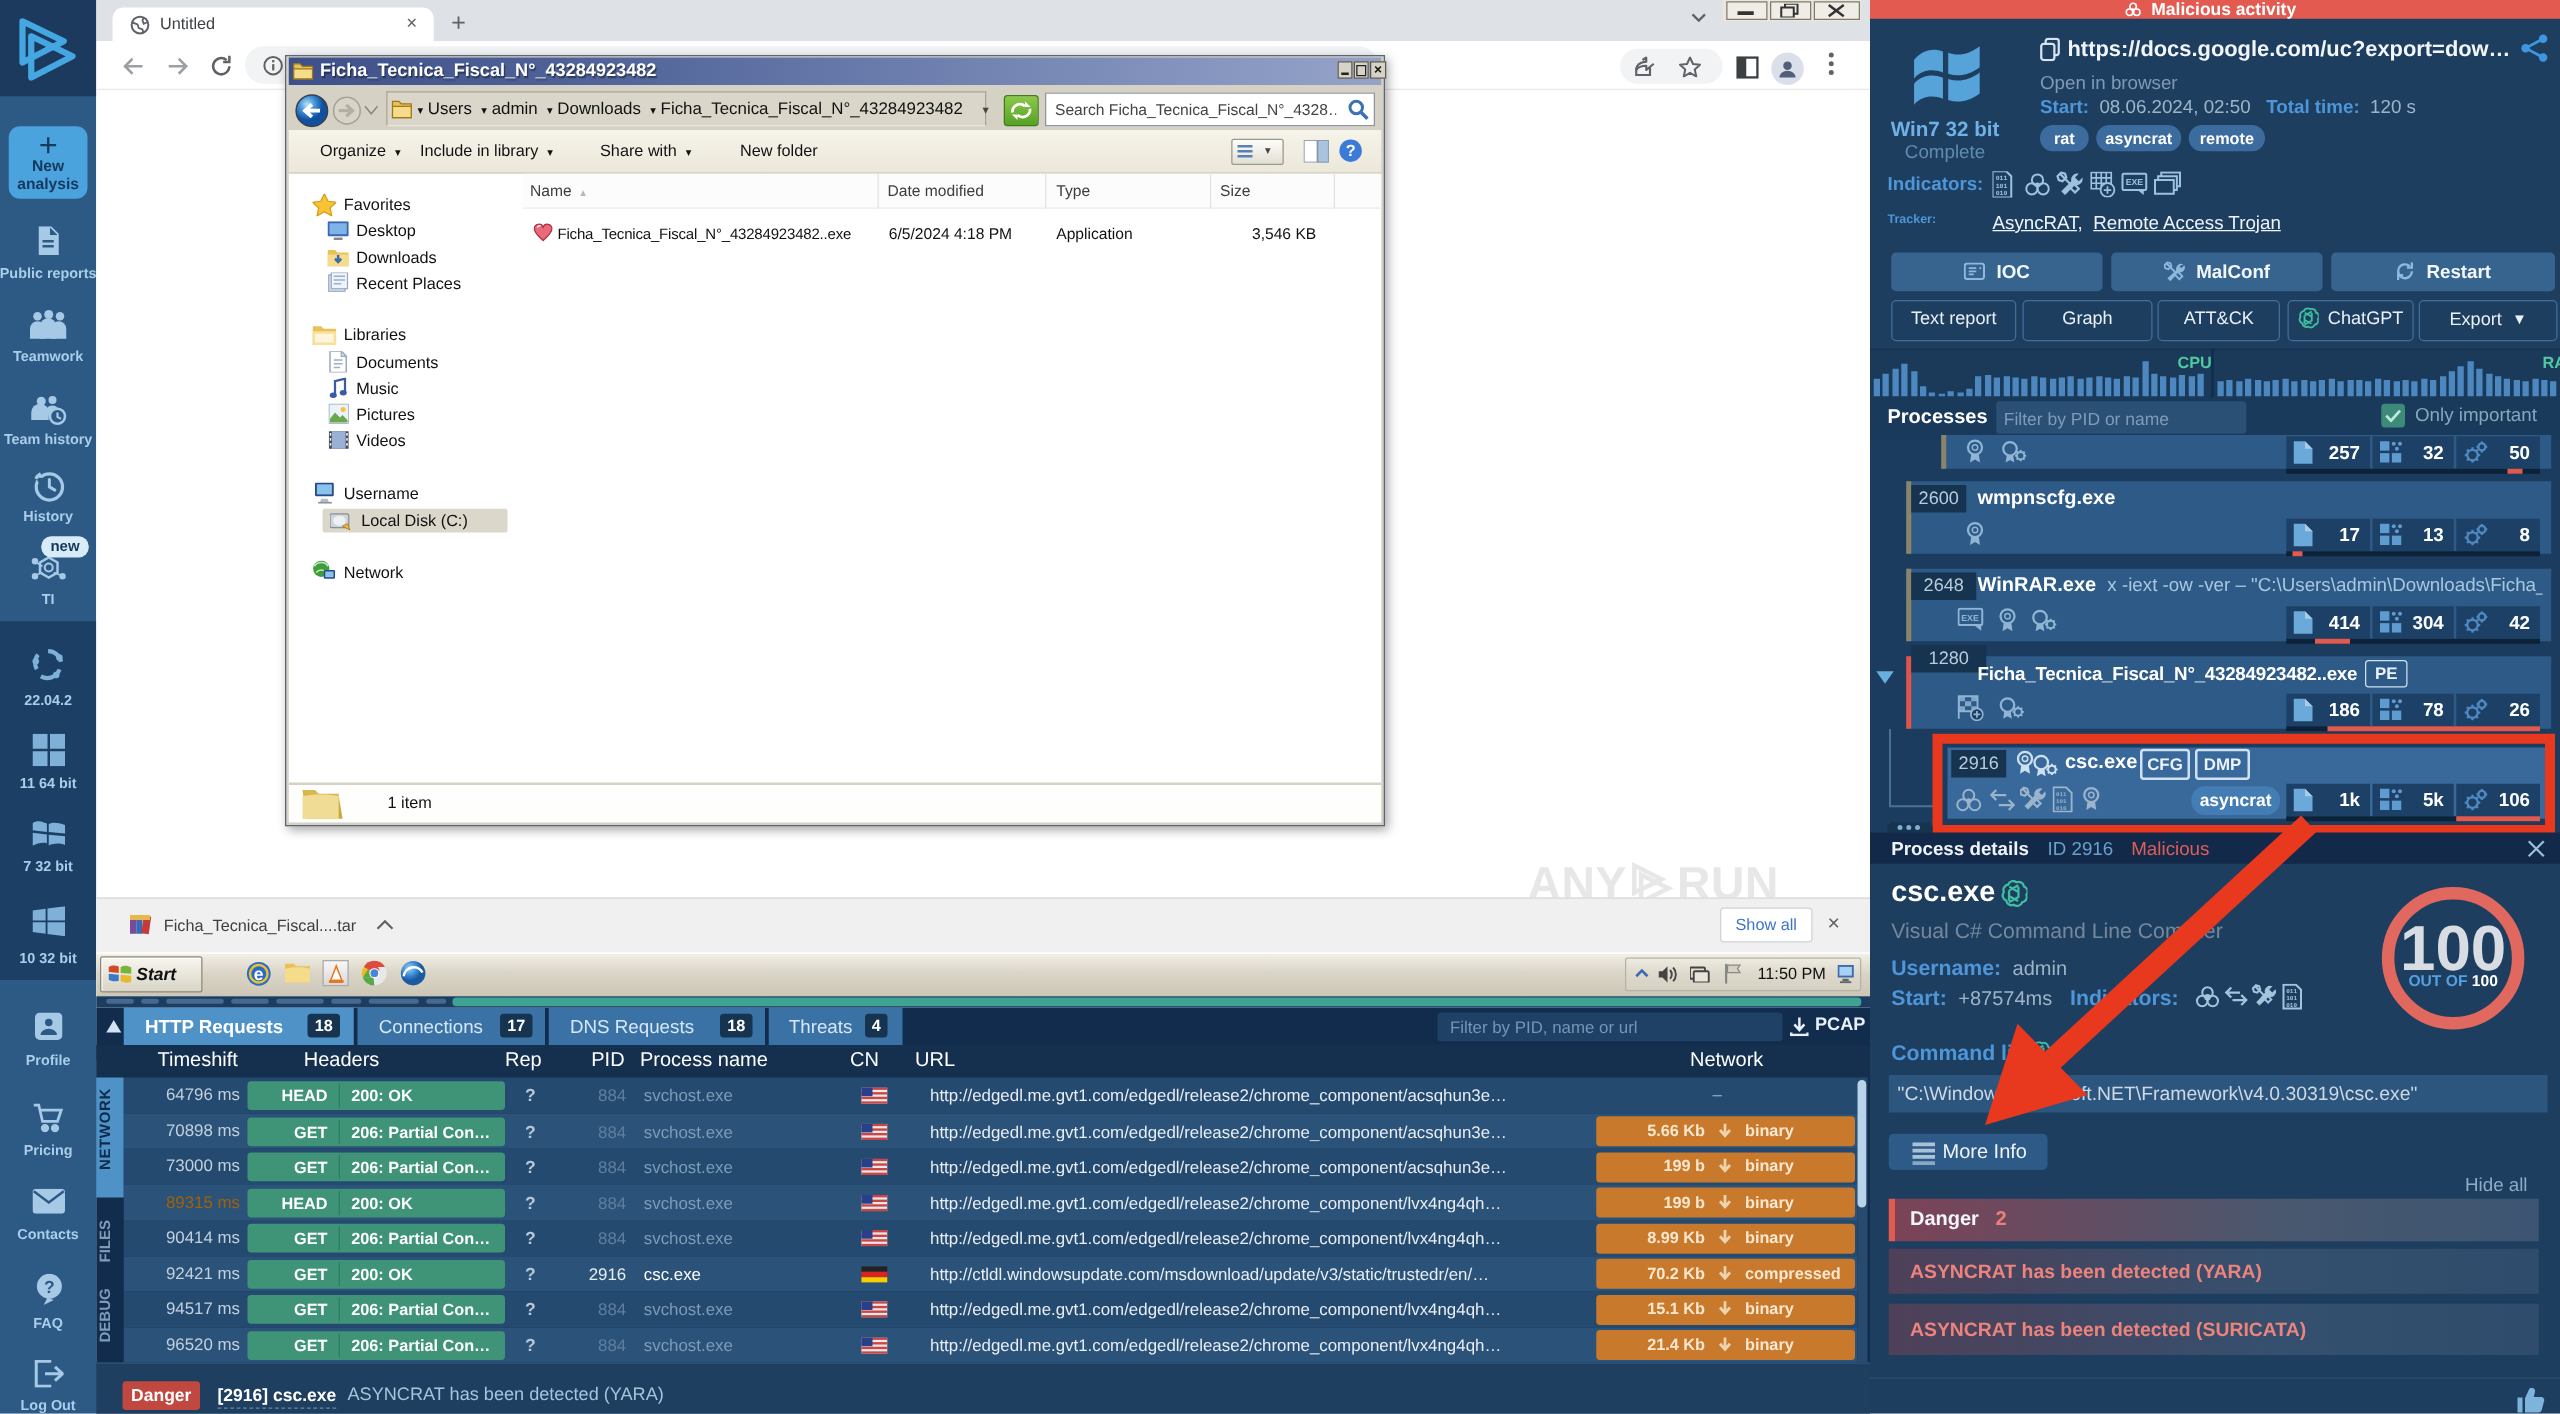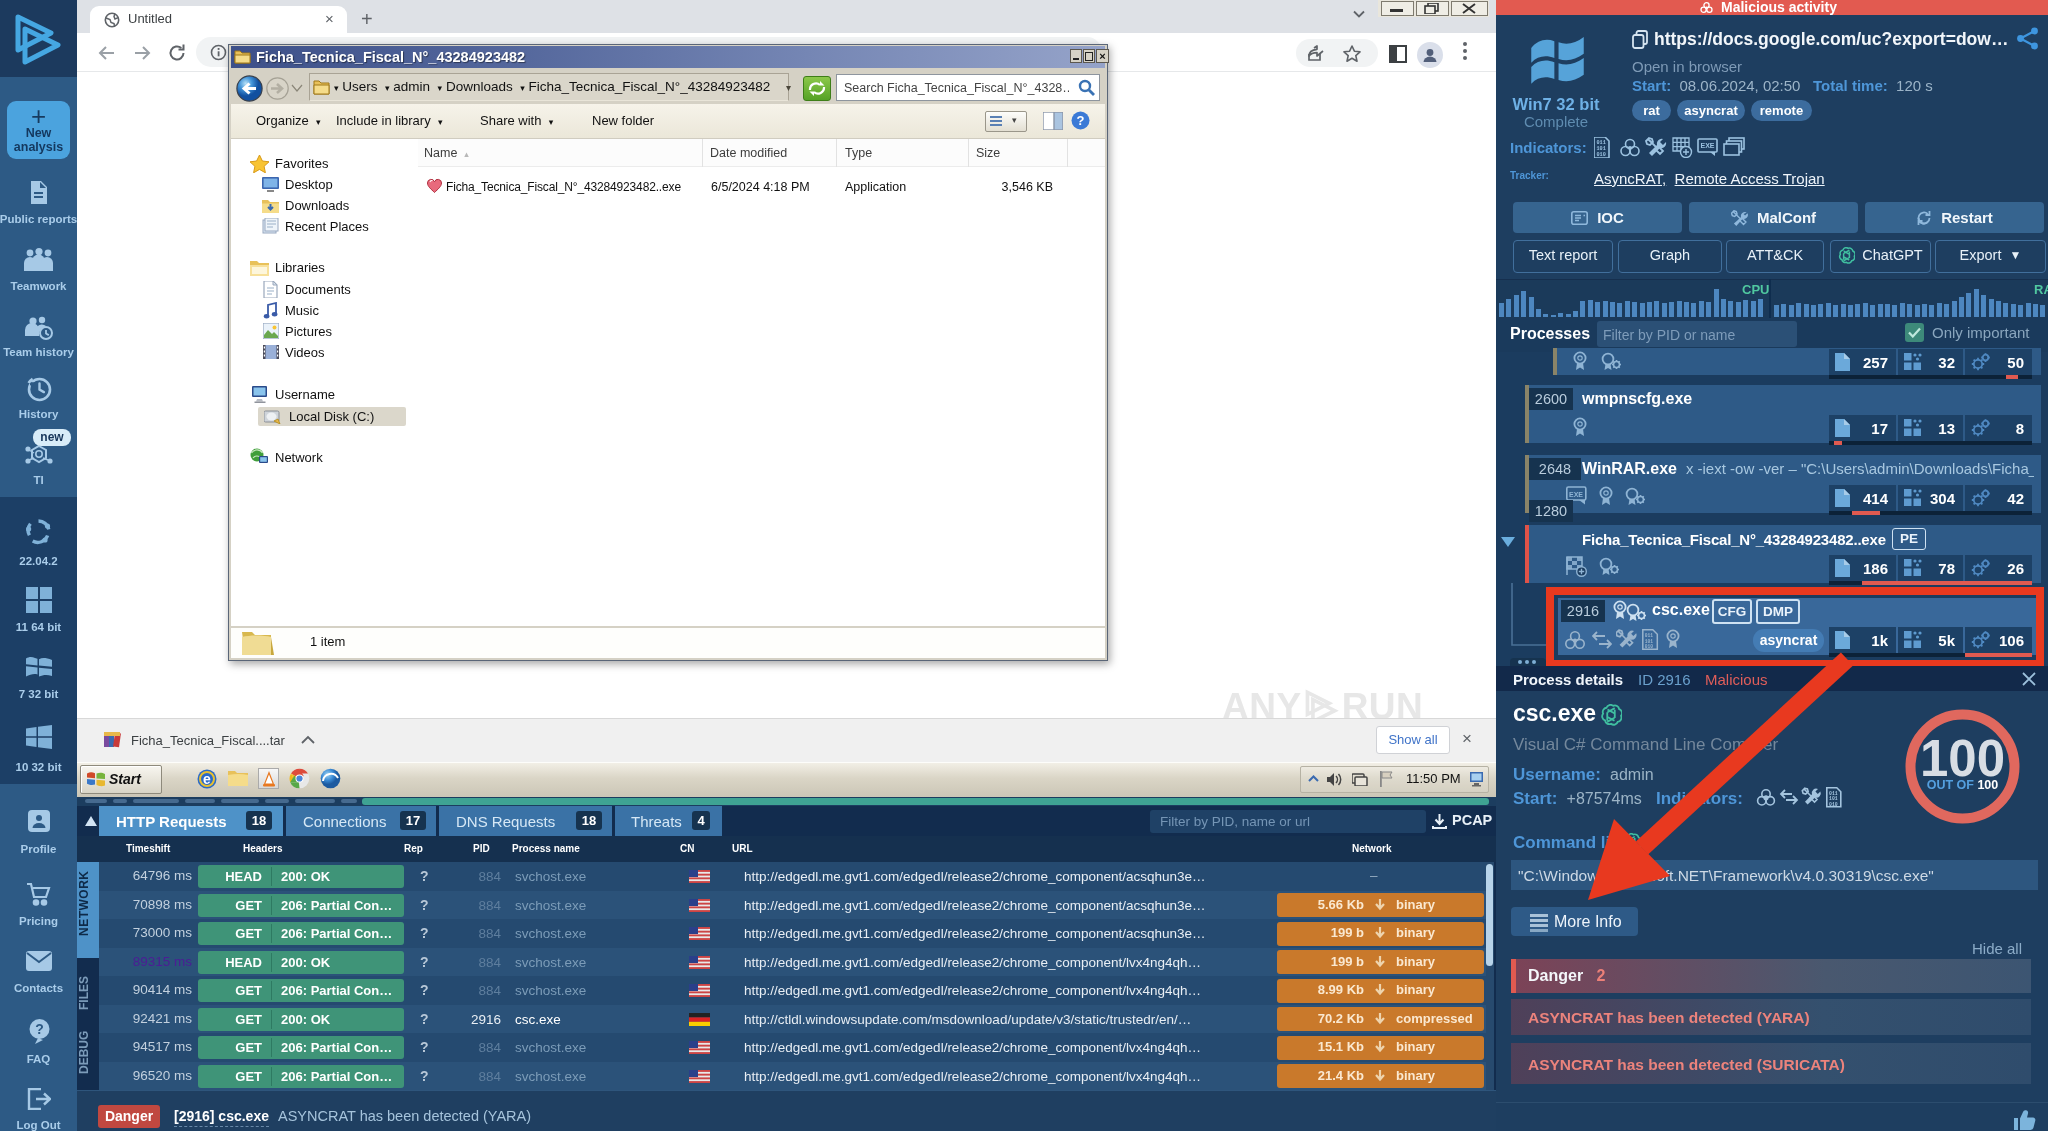--- a/index.html
+++ b/index.html
@@ -11,21 +11,21 @@
 .btn2{position:absolute;border:1px solid #416f9c;border-radius:4px;color:#e8f1f8;font-size:14.5px;text-align:center;line-height:29px}
 .prow{position:absolute;left:1525px;width:512px;background:#2e5a87}
 .pidchip{position:absolute;background:#16334f;color:#b9ccdc;font-size:14.5px;text-align:center;line-height:22px}
 .ccell{position:absolute;background:#1d4166;height:26px}
 .cnum{position:absolute;color:#fff;font-weight:bold;font-size:15px;text-align:right}
 .cbar{position:absolute;background:#0c2238;height:4px}
 .chipo{position:absolute;border:2px solid #cfe2f2;border-radius:3px;color:#eaf3fb;font-weight:bold;font-size:13.5px;text-align:center}
 .grnchip{position:absolute;background:#3f9478;border-radius:3px;color:#fff;font-weight:bold;font-size:13px;height:23px;line-height:23px}
 .orchip{position:absolute;background:#c9792b;border-radius:3px;color:#fae8d0;font-weight:bold;font-size:13px;height:24px;line-height:24px;left:1277px;width:207px}
 .trow{position:absolute;left:99px;width:1387px;height:28.5px}
-.hlbl{position:absolute;color:#fff;font-weight:bold;font-size:10px;line-height:26px}
+.hlbl{position:absolute;color:#fff;font-weight:normal;font-size:16px;line-height:26px}
 .xpt{font-size:13px;color:#111}
 </style></head>
 <body>
 
 <div class="a" style="left:0;top:0;width:77px;height:1131px;background:#2d5a85"></div>
 <div class="a" style="left:0;top:0;width:77px;height:77px;background:#1c3a5e"></div>
 <svg class="a" style="left:11px;top:13px" width="55" height="52" viewBox="0 0 55 52">
  <g fill="none" stroke="#45a7e2" stroke-width="5" stroke-linejoin="round">
  <path d="M7,4 L40,20 L7,37 Z"></path>
  <path d="M14,16 L47,32 L14,49 Z"></path>
@@ -605,21 +605,21 @@
     <rect width="9" height="7" fill="#2a3f8a"></rect>
   </svg>
 <div class="a" style="left:744px;top:926.0px;width:530px;overflow:hidden;white-space:nowrap;font-size:13.5px;color:#e8eef4">http://edgedl.me.gvt1.com/edgedl/release2/chrome_component/acsqhun3e…</div>
 <div class="orchip" style="top:921.5px"></div>
 <div class="a b" style="left:1277px;top:925.0px;width:87px;text-align:right;font-size:13px;color:#fae8d0">199 b</div>
 <svg class="a" style="left:1374px;top:926.0px" width="12" height="14" viewBox="0 0 12 14">
     <path d="M6,1 v8 M2,6 l4,4.5 4,-4.5" stroke="#eed4ae" stroke-width="2.2" fill="none"></path>
   </svg>
 <div class="a b" style="left:1396px;top:925.0px;font-size:13px;color:#fae8d0">binary</div>
 <div class="trow" style="top:947.5px;background:#2b5279"></div>
-<div class="a" style="left:99px;top:953.5px;width:93px;text-align:right;font-size:13.5px;color:#4c1d95">89315 ms</div>
+<div class="a" style="left:99px;top:953.5px;width:93px;text-align:right;font-size:13.5px;color:#a16207">89315 ms</div>
 <div class="grnchip" style="left:198px;top:950.5px;width:206px"></div>
 <div class="a b" style="left:198px;top:954.5px;width:64px;text-align:right;font-size:13px;color:#fff">HEAD</div>
 <div class="a" style="left:271px;top:952.5px;width:1px;height:19px;background:#2e7a62"></div>
 <div class="a b" style="left:281px;top:954.5px;font-size:13px;color:#fff">200: OK</div>
 <div class="a b" style="left:420px;top:953.5px;font-size:14px;color:#b8c8d8">?</div>
 <div class="a" style="left:440px;top:954.5px;width:61px;text-align:right;font-size:13.5px;color:#5e7e9e">884</div>
 <div class="a" style="left:515px;top:954.5px;font-size:13.5px;color:#7c9cb8">svchost.exe</div>
 <svg class="a" style="left:689px;top:955.5px" width="21" height="13" viewBox="0 0 21 13">
     <rect width="21" height="13" fill="#e8e8e8"></rect>
     <g fill="#c44">
@@ -1067,21 +1067,21 @@
       <path d="M15.5,1.2 v1.5 M15.5,8.5 v1.5 M11.2,5.5 h1.5 M18.3,5.5 h1.5"></path>
     </g>
   </svg>
 <div class="cnum" style="left:1965px;top:490px;width:59px">42</div>
 <div class="cbar" style="left:1829px;top:511px;width:203px"></div>
 <div class="cbar" style="left:1852px;top:511px;width:28px;background:#e05a50"></div>
 <div class="prow" style="top:525px;height:58px;border-left:4px solid #e05348"></div>
 <svg class="a" style="left:1500px;top:536px" width="16" height="12" viewBox="0 0 16 12">
     <path d="M1,1 L15,1 L8,11 Z" fill="#6aaede"></path>
   </svg>
-<div class="pidchip" style="left:1529px;top:500px;width:44px;height:22px">1280</div>
+<div class="pidchip" style="left:1529px;top:516px;width:60px;height:22px">1280</div>
 <div class="a b" style="left:1582px;top:531px;font-size:15px;color:#fff;letter-spacing:-0.2px">Ficha_Tecnica_Fiscal_N°_43284923482..exe</div>
 <div class="chipo" style="left:1892px;top:528px;width:32px;height:20px;line-height:20px;border-width:1.5px">PE</div>
 <svg class="a" style="left:1566px;top:556px" width="21" height="21" viewBox="0 0 21 21">
     <path d="M1,1 h15 v12 h-15 Z" fill="none" stroke="#8fb4d4" stroke-width="1.5"></path>
     <path d="M1,1 h5 v4 h5 v-4 h5 v4 h-5 v4 h5 v4 h-5 v-4 h-5 v4 h-5 v-4 h5 v-4 h-5 Z" fill="#8fb4d4" fill-opacity="0.85"></path>
     <path d="M1,1 v18" stroke="#8fb4d4" stroke-width="1.5"></path>
     <circle cx="15.5" cy="15.5" r="4.8" fill="#1b3c5f" stroke="#8fb4d4" stroke-width="1.4"></circle>
     <path d="M15.5,12.8 v5.4 M12.8,15.5 h5.4" stroke="#8fb4d4" stroke-width="1.4"></path>
   </svg>
 <svg class="a" style="left:1598px;top:556px" width="22" height="20" viewBox="0 0 22 20">

